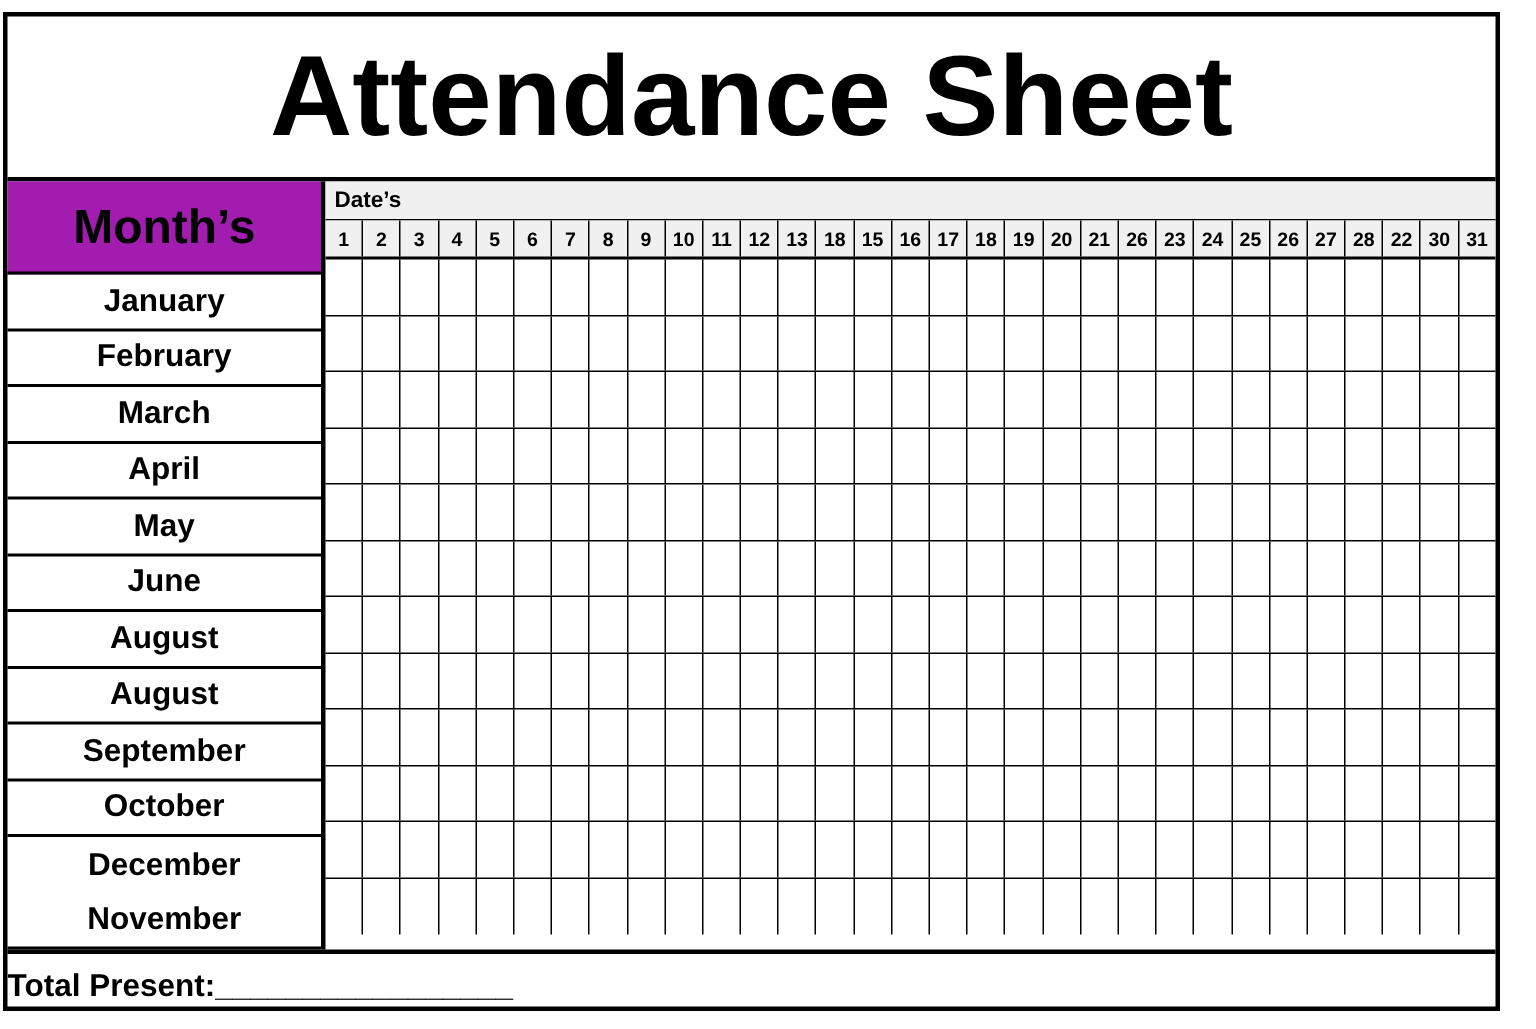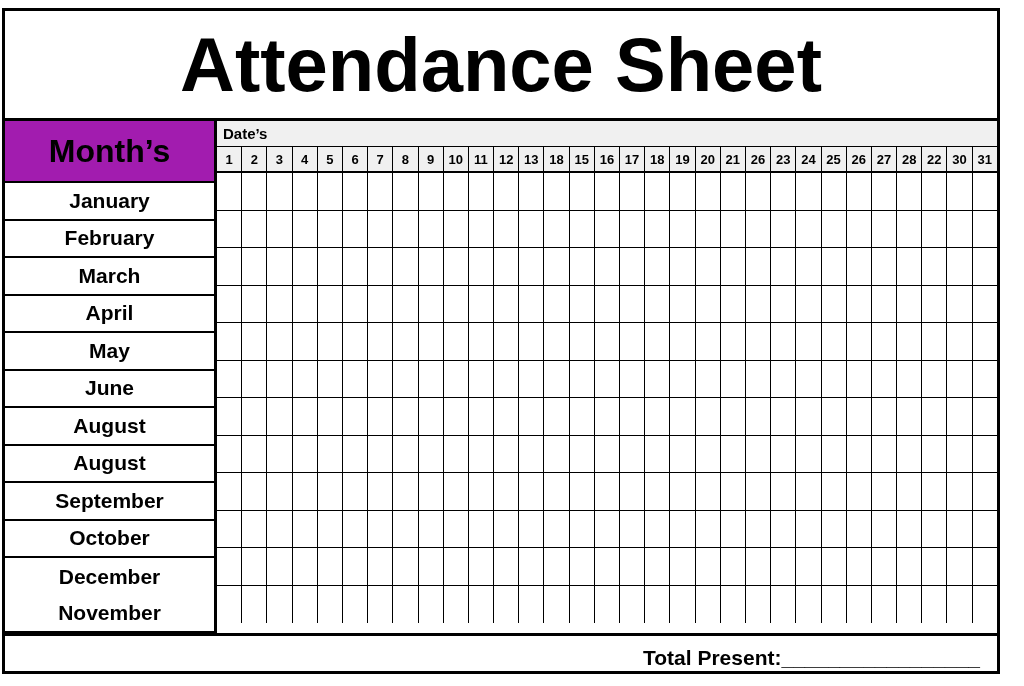--- a/index.html
+++ b/index.html
@@ -138,21 +138,20 @@
   .data-cell.last {
     border-right: none;
   }
 
   
   .footer {
     height: 47px;
     border-top: 3px solid #000000;
     display: flex;
     align-items: center;
-    justify-content: flex-end;
     padding-right: 17px;
     box-sizing: border-box;
   }
   .total-present {
     font-size: 21px;
     font-weight: bold;
     white-space: nowrap;
   }
 </style>
 </head>

